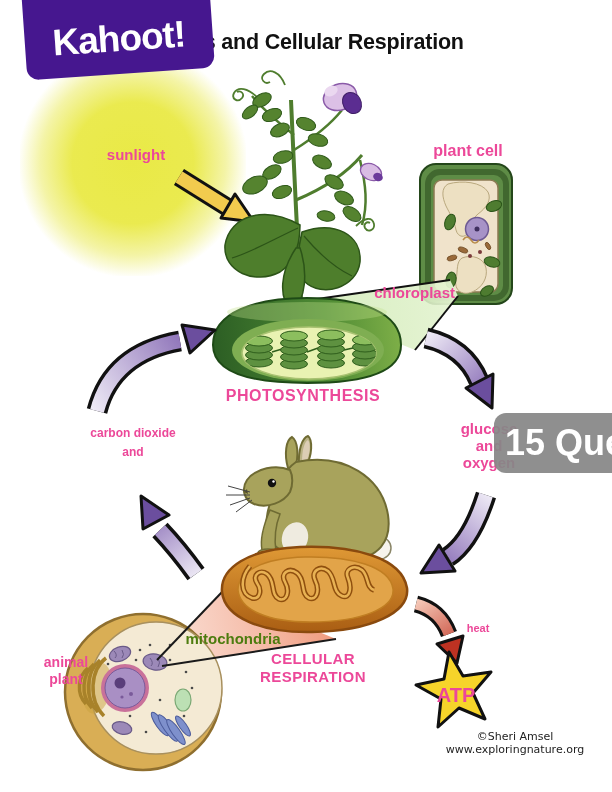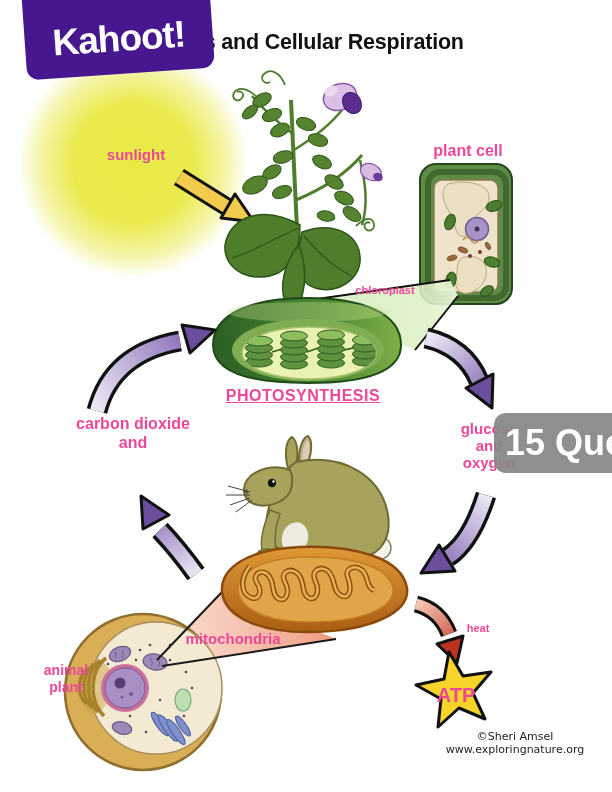--- a/index.html
+++ b/index.html
@@ -6,27 +6,27 @@
   .page{position:relative;width:612px;height:792px;background:#ffffff;overflow:hidden;
         font-family:"Liberation Sans",sans-serif;}
   .sun{position:absolute;left:20px;top:50px;width:226px;height:226px;z-index:0;
        background:radial-gradient(circle, rgba(232,232,60,0.95) 0%, rgba(232,232,60,0.9) 38%,
        rgba(233,233,80,0.5) 58%, rgba(235,235,90,0) 72%);}
   svg.art{position:absolute;left:0;top:0;z-index:1;}
   .label{position:absolute;z-index:3;font-weight:bold;color:#ec4899;text-align:center;
          line-height:1.15;}
   .lbl-sunlight{left:76px;top:146px;width:120px;font-size:15px;}
   .lbl-plantcell{left:408px;top:142px;width:120px;font-size:16px;}
-  .lbl-chloroplast{left:315px;top:284px;width:140px;font-size:11px;}
-  .lbl-photo{left:193px;top:387px;width:220px;font-size:16px;letter-spacing:.5px;text-decoration:underline;}
-  .lbl-co2{left:43px;top:415px;width:180px;font-size:16px;line-height:18.5px;}
+  .lbl-chloroplast{left:315px;top:284px;width:140px;font-size:15px;text-align:right;}
+  .lbl-photo{left:193px;top:387px;width:220px;font-size:16px;letter-spacing:.5px;}
+  .lbl-co2{left:43px;top:424px;width:180px;font-size:12px;line-height:18.5px;}
   .lbl-glucose{left:419px;top:420px;width:140px;font-size:15px;line-height:17px;}
-  .lbl-mito{left:153px;top:630px;width:160px;font-size:15px;color:#ec4899;}
+  .lbl-mito{left:153px;top:630px;width:160px;font-size:15px;color:#4d7c0f;}
   .lbl-cellresp{left:223px;top:650px;width:180px;font-size:15px;line-height:18px;letter-spacing:.4px;}
-  .lbl-animal{left:21px;top:654px;width:90px;font-size:14px;line-height:17px;margin-top:8px;}
+  .lbl-animal{left:21px;top:654px;width:90px;font-size:14px;line-height:17px;}
   .lbl-heat{left:448px;top:622px;width:60px;font-size:11px;}
   .lbl-atp{left:431px;top:684px;width:50px;font-size:20px;z-index:3;}
   .title{position:absolute;left:198px;top:30px;z-index:4;font-weight:bold;font-size:21.5px;
          color:#111;letter-spacing:-0.2px;white-space:nowrap;}
   .kahoot{position:absolute;left:24px;top:-18px;width:188px;height:92px;z-index:6;
           background:#46178F;border-radius:12px;transform:rotate(-4deg);
           display:flex;align-items:flex-end;justify-content:center;}
   .kahoot span{color:#fff;font-weight:bold;font-size:37px;letter-spacing:-1px;
           padding-bottom:14px;font-family:"Liberation Sans",sans-serif;}
   .badge{position:absolute;left:494px;top:413px;width:140px;height:60px;z-index:6;
@@ -332,20 +332,24 @@
   <div class="label lbl-co2">
     <div>carbon dioxide</div>
     <div>and</div>
   </div>
   <div class="label lbl-glucose">
     <div>glucose</div>
     <div>and</div>
     <div>oxygen</div>
   </div>
   <div class="label lbl-mito">mitochondria</div>
+  <div class="label lbl-cellresp">
+    <div>CELLULAR</div>
+    <div>RESPIRATION</div>
+  </div>
   <div class="label lbl-animal">
     <div>animal</div>
     <div>plant</div>
   </div>
   <div class="label lbl-heat">heat</div>
   <div class="label lbl-atp">ATP</div>
 
   <div class="title">is and Cellular Respiration</div>
 
   <div class="credit">

